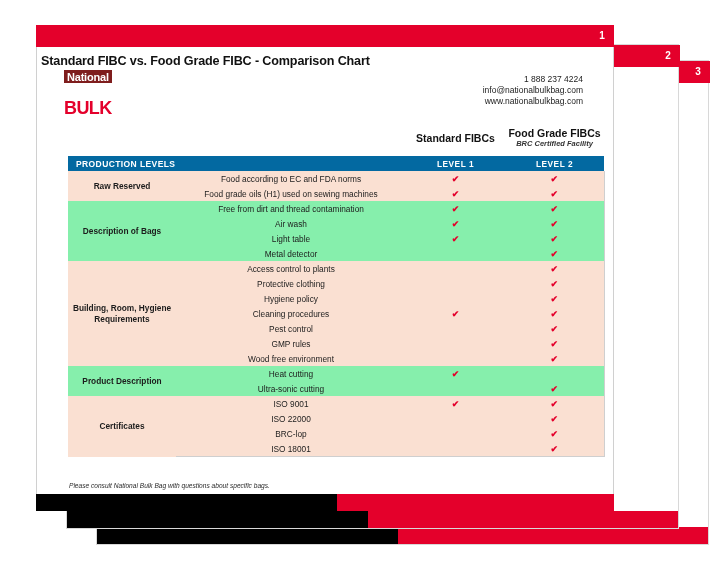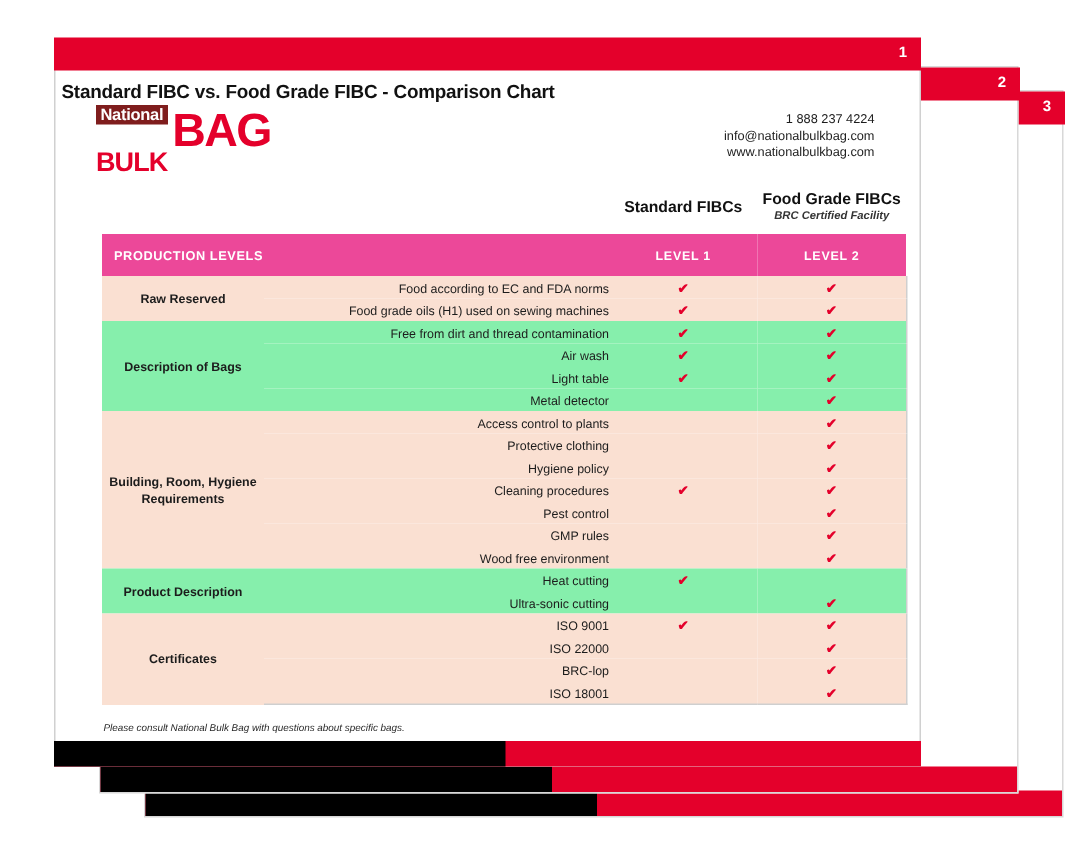--- a/index.html
+++ b/index.html
@@ -69,35 +69,35 @@
   table.cmp col.c-l2{width:99px;}
 
   table.cmp td,table.cmp th{padding:0;border:0;}
 
   .hd-spacer{height:36px;border-bottom:2px solid #E4002B;}
   .hd-col{height:36px;text-align:center;vertical-align:middle;
           border:1px solid #cfcfcf;border-bottom:2px solid #E4002B;background:#ffffff;}
   .hd-col .h1{font-size:10.5px;font-weight:700;color:#111111;line-height:12px;}
   .hd-col .h2{font-size:7.5px;font-style:italic;font-weight:700;color:#333333;line-height:10px;}
 
-  .lvlrow td{background:#ec4899;height:28px;margin-left:28px;}
+  .lvlrow td{background:#0369a1;height:15px;margin-left:28px;}
   .lvlrow .lvl-label{
     color:#ffffff;font-size:8.5px;font-weight:700;letter-spacing:.4px;
     padding-left:8px;text-align:left;
   }
   .lvlrow .lvl-c{color:#ffffff;font-size:8.3px;font-weight:700;
                  letter-spacing:.5px;text-align:center;}
 
   tr.r td{height:15px;font-size:8.3px;color:#1c1c1c;}
   td.grp{
     text-align:center;vertical-align:middle;font-weight:700;font-size:9px;
     color:#111111;line-height:11px;border-right:1px solid #cfcfcf;
     border-left:1px solid #cfcfcf;
   }
-  td.item{padding-left:9px;text-align:right;}
+  td.item{padding-left:9px;text-align:center;}
   td.chk{text-align:center;border-left:1px solid #cfcfcf;}
   td.chk:last-child{border-right:1px solid #cfcfcf;}
   .tick{color:#E4002B;font-size:9px;font-weight:700;line-height:1;}
   .tick.off{visibility:hidden;}
 
   .band-peach td{background:#FAE0D2;}
   .band-white td{background:#86efac;}
   tr.lastrow td{border-bottom:1px solid #cfcfcf;}
 
   .note{position:absolute;left:32px;top:434px;font-size:6.6px;
@@ -135,21 +135,21 @@
     <div class="band-top">
       <span class="band-num">1</span>
     </div>
 
     <div class="content">
 
       <div class="logo">
         <span class="lg-left">
           <span class="lg-national">National</span>
           <span class="lg-bulk">BULK</span>
-        </span><span class="lg-bag">BAG</span>
+        </span>
       </div>
 
       <div class="contact">
         <div>1 888 237 4224</div>
         <div>info@nationalbulkbag.com</div>
         <div>www.nationalbulkbag.com</div>
       </div>
 
       <div class="title-row"></div>
       <div class="chart-title">Standard FIBC vs. Food Grade FIBC - Comparison Chart</div>

